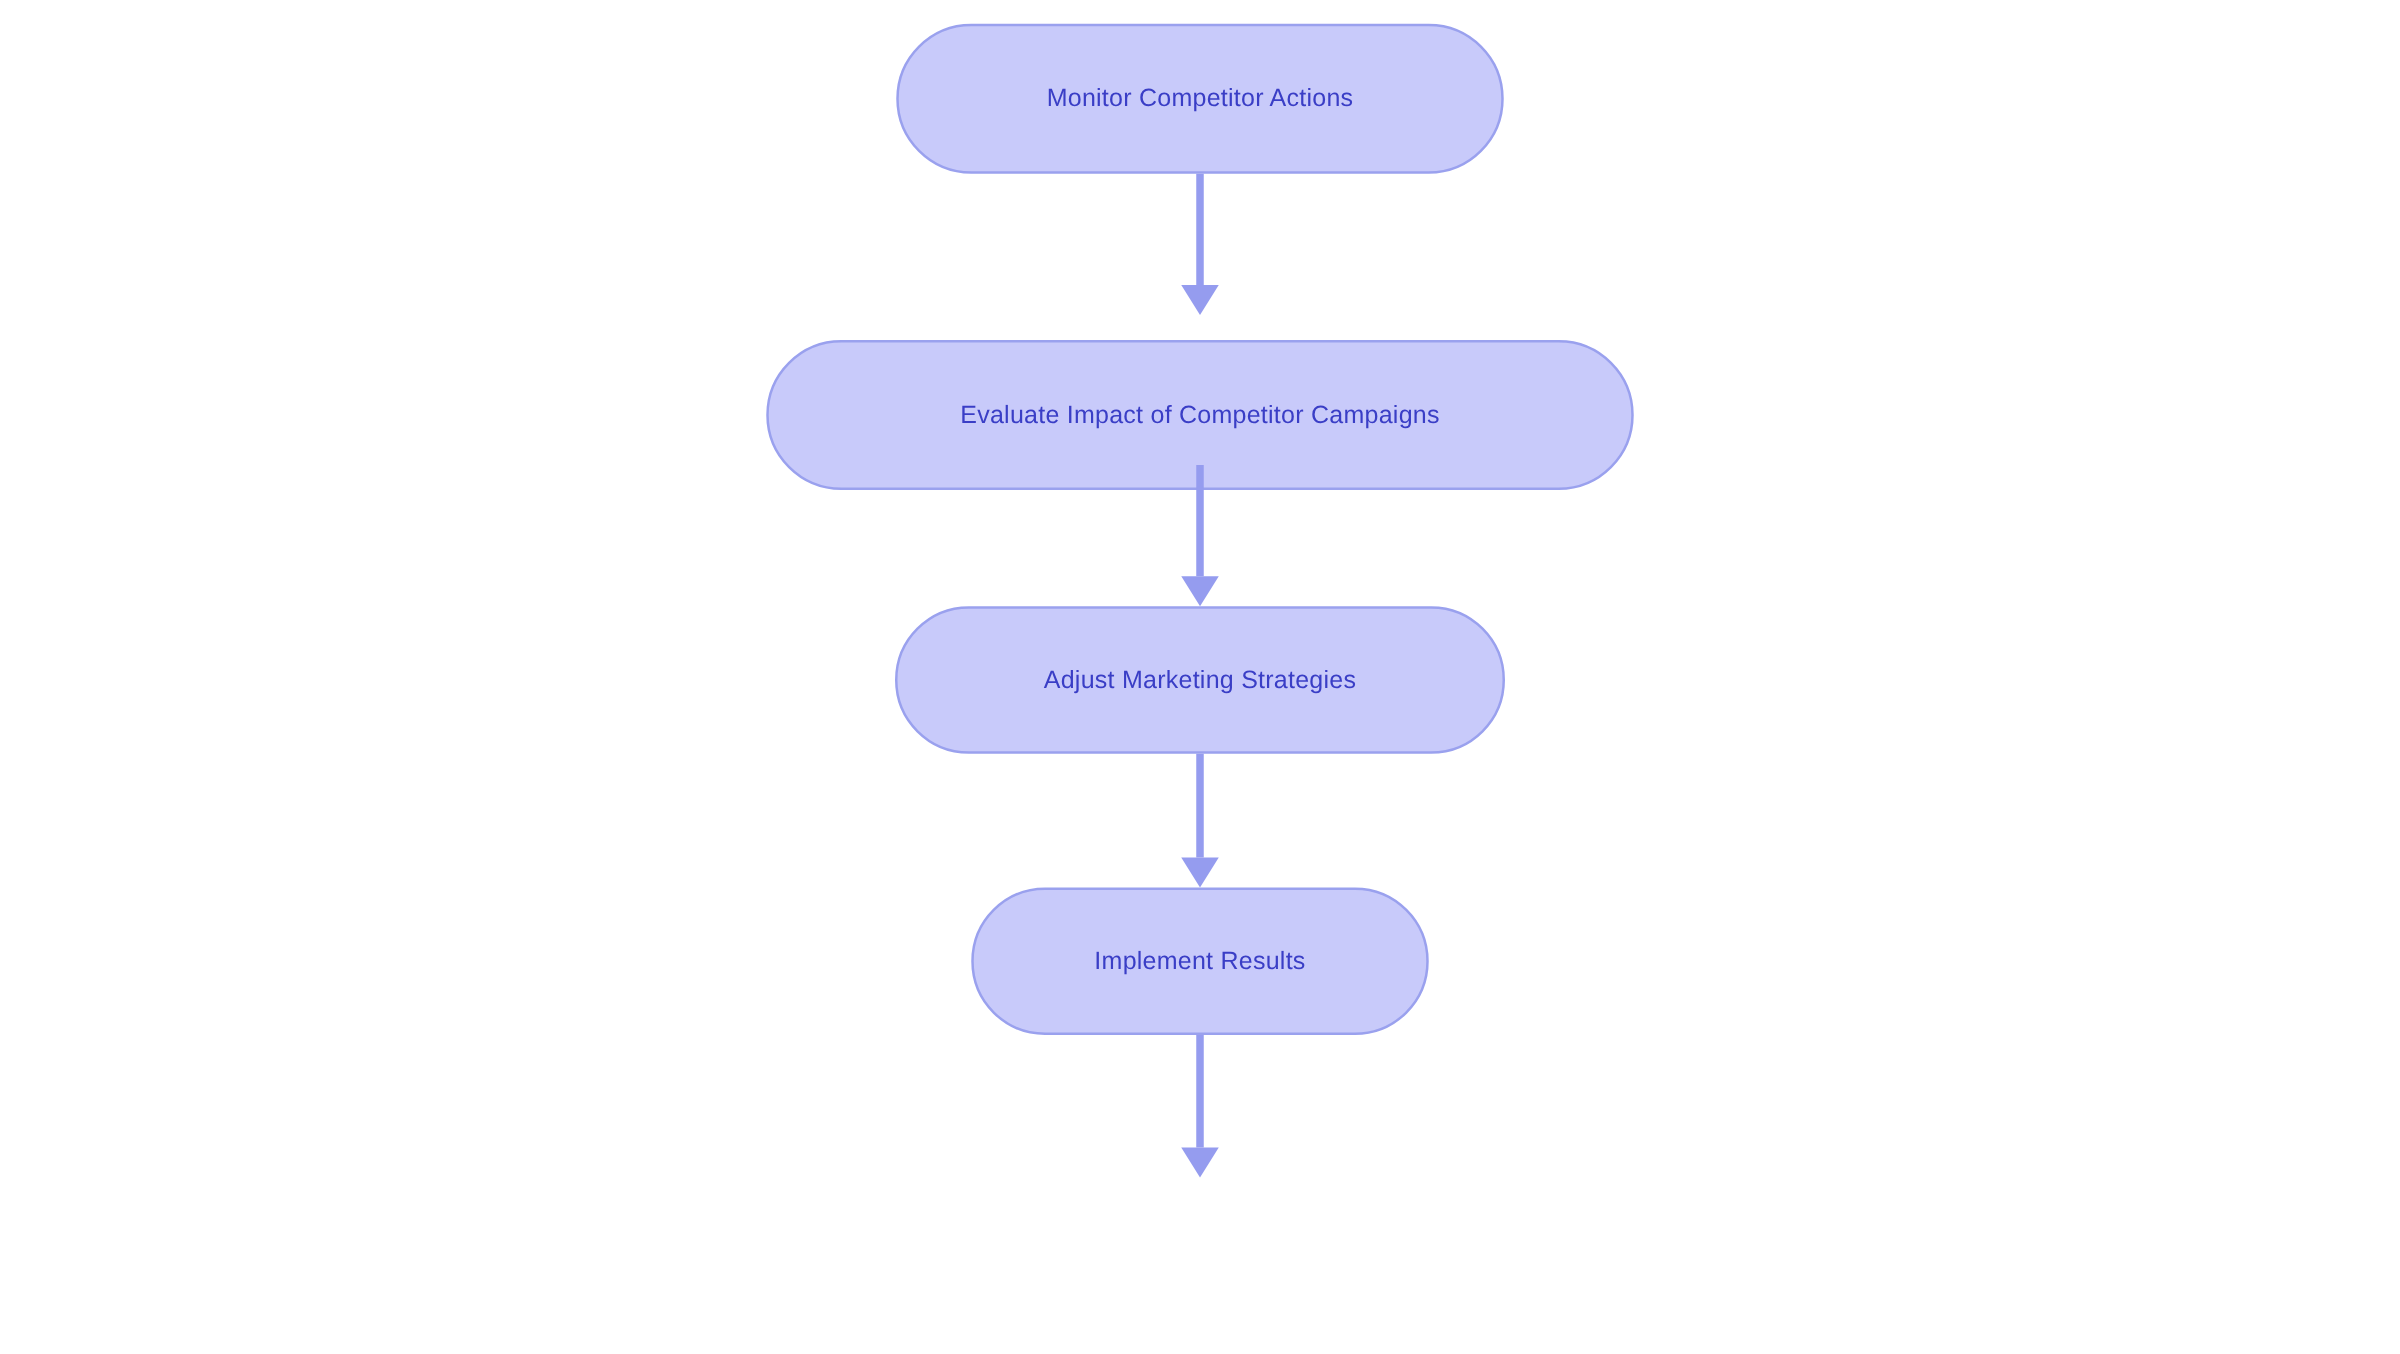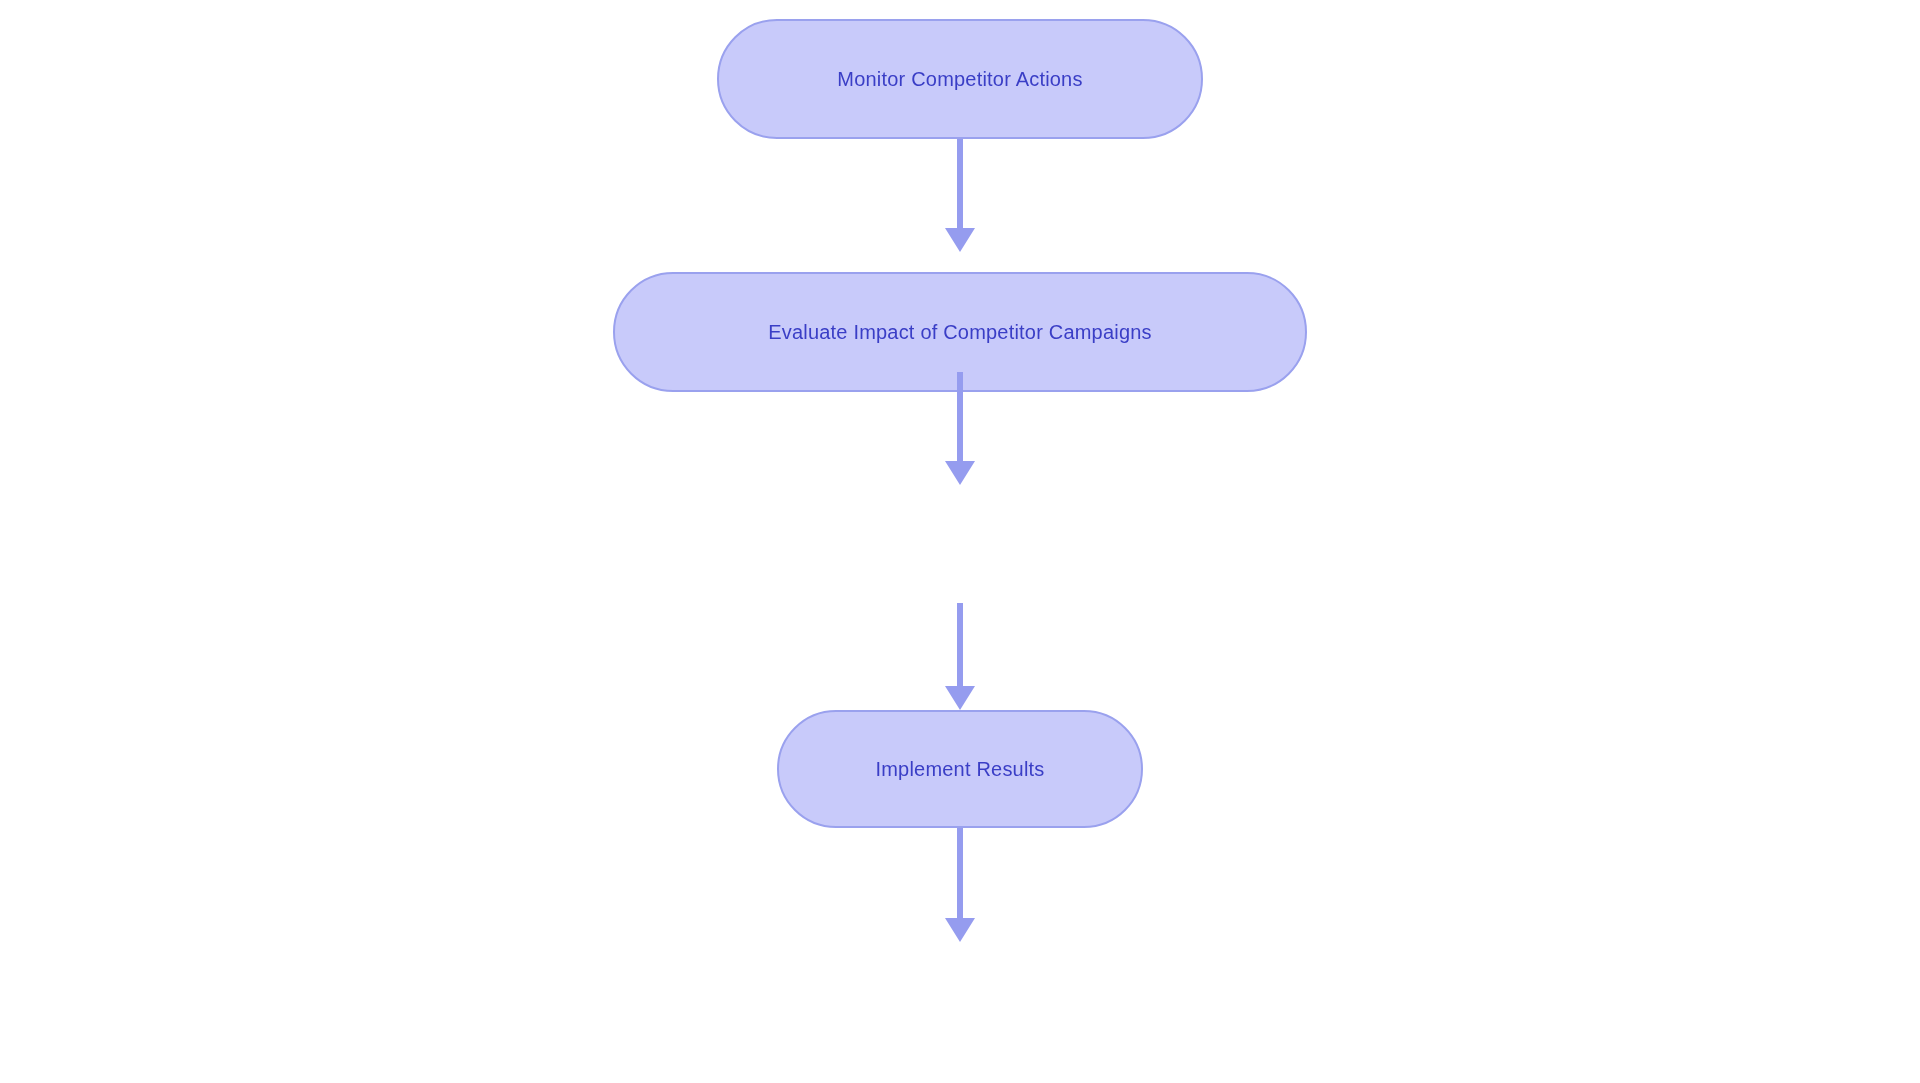--- a/index.html
+++ b/index.html
@@ -79,20 +79,23 @@
 
   <div class="flow-node" style="top:260px; width:694px; height:120px;margin-top:12px;">
     <span>Evaluate Impact of Competitor Campaigns</span>
   </div>
 
   <div class="flow-arrow" style="top:372px; height:113px;">
     <div class="arrow-line"></div>
     <div class="arrow-head"></div>
   </div>
 
+  <div class="flow-node" style="top:485px; width:488px; height:118px;">
+    <span>Adjust Marketing Strategies</span>
+  </div>
 
   <div class="flow-arrow" style="top:603px; height:107px;">
     <div class="arrow-line"></div>
     <div class="arrow-head"></div>
   </div>
 
   <div class="flow-node" style="top:710px; width:366px; height:118px;">
     <span>Implement Results</span>
   </div>
 

